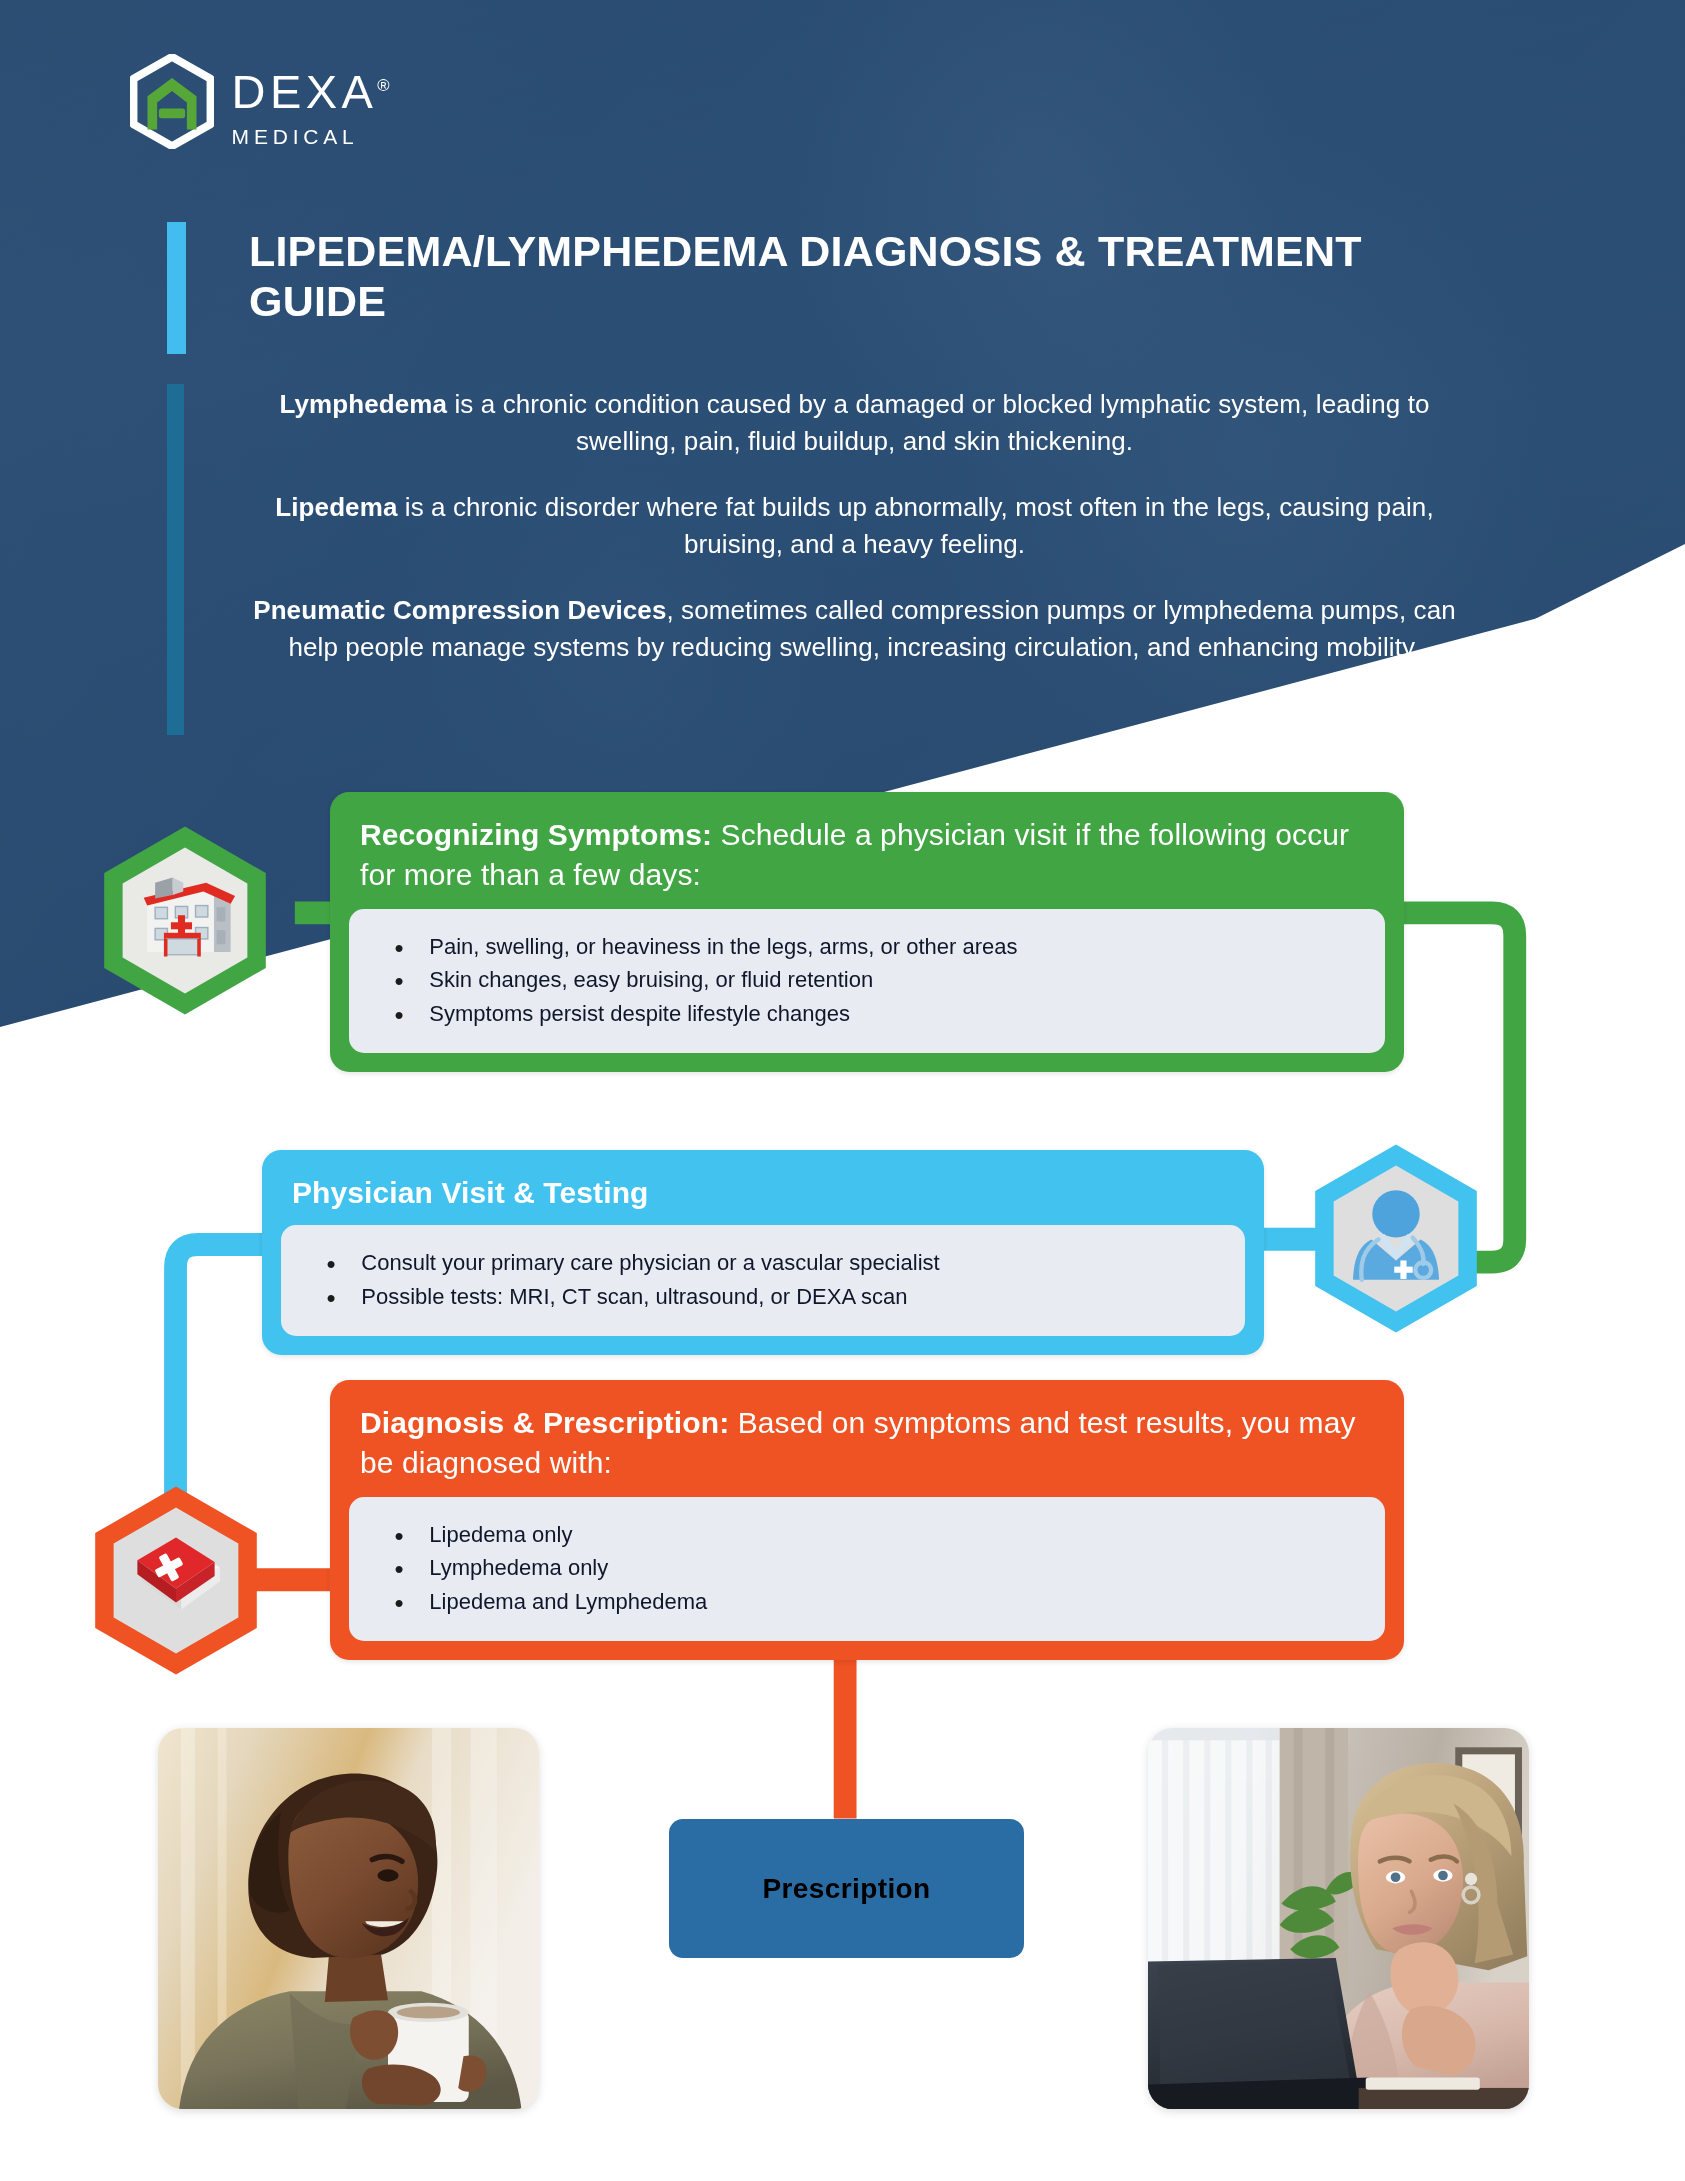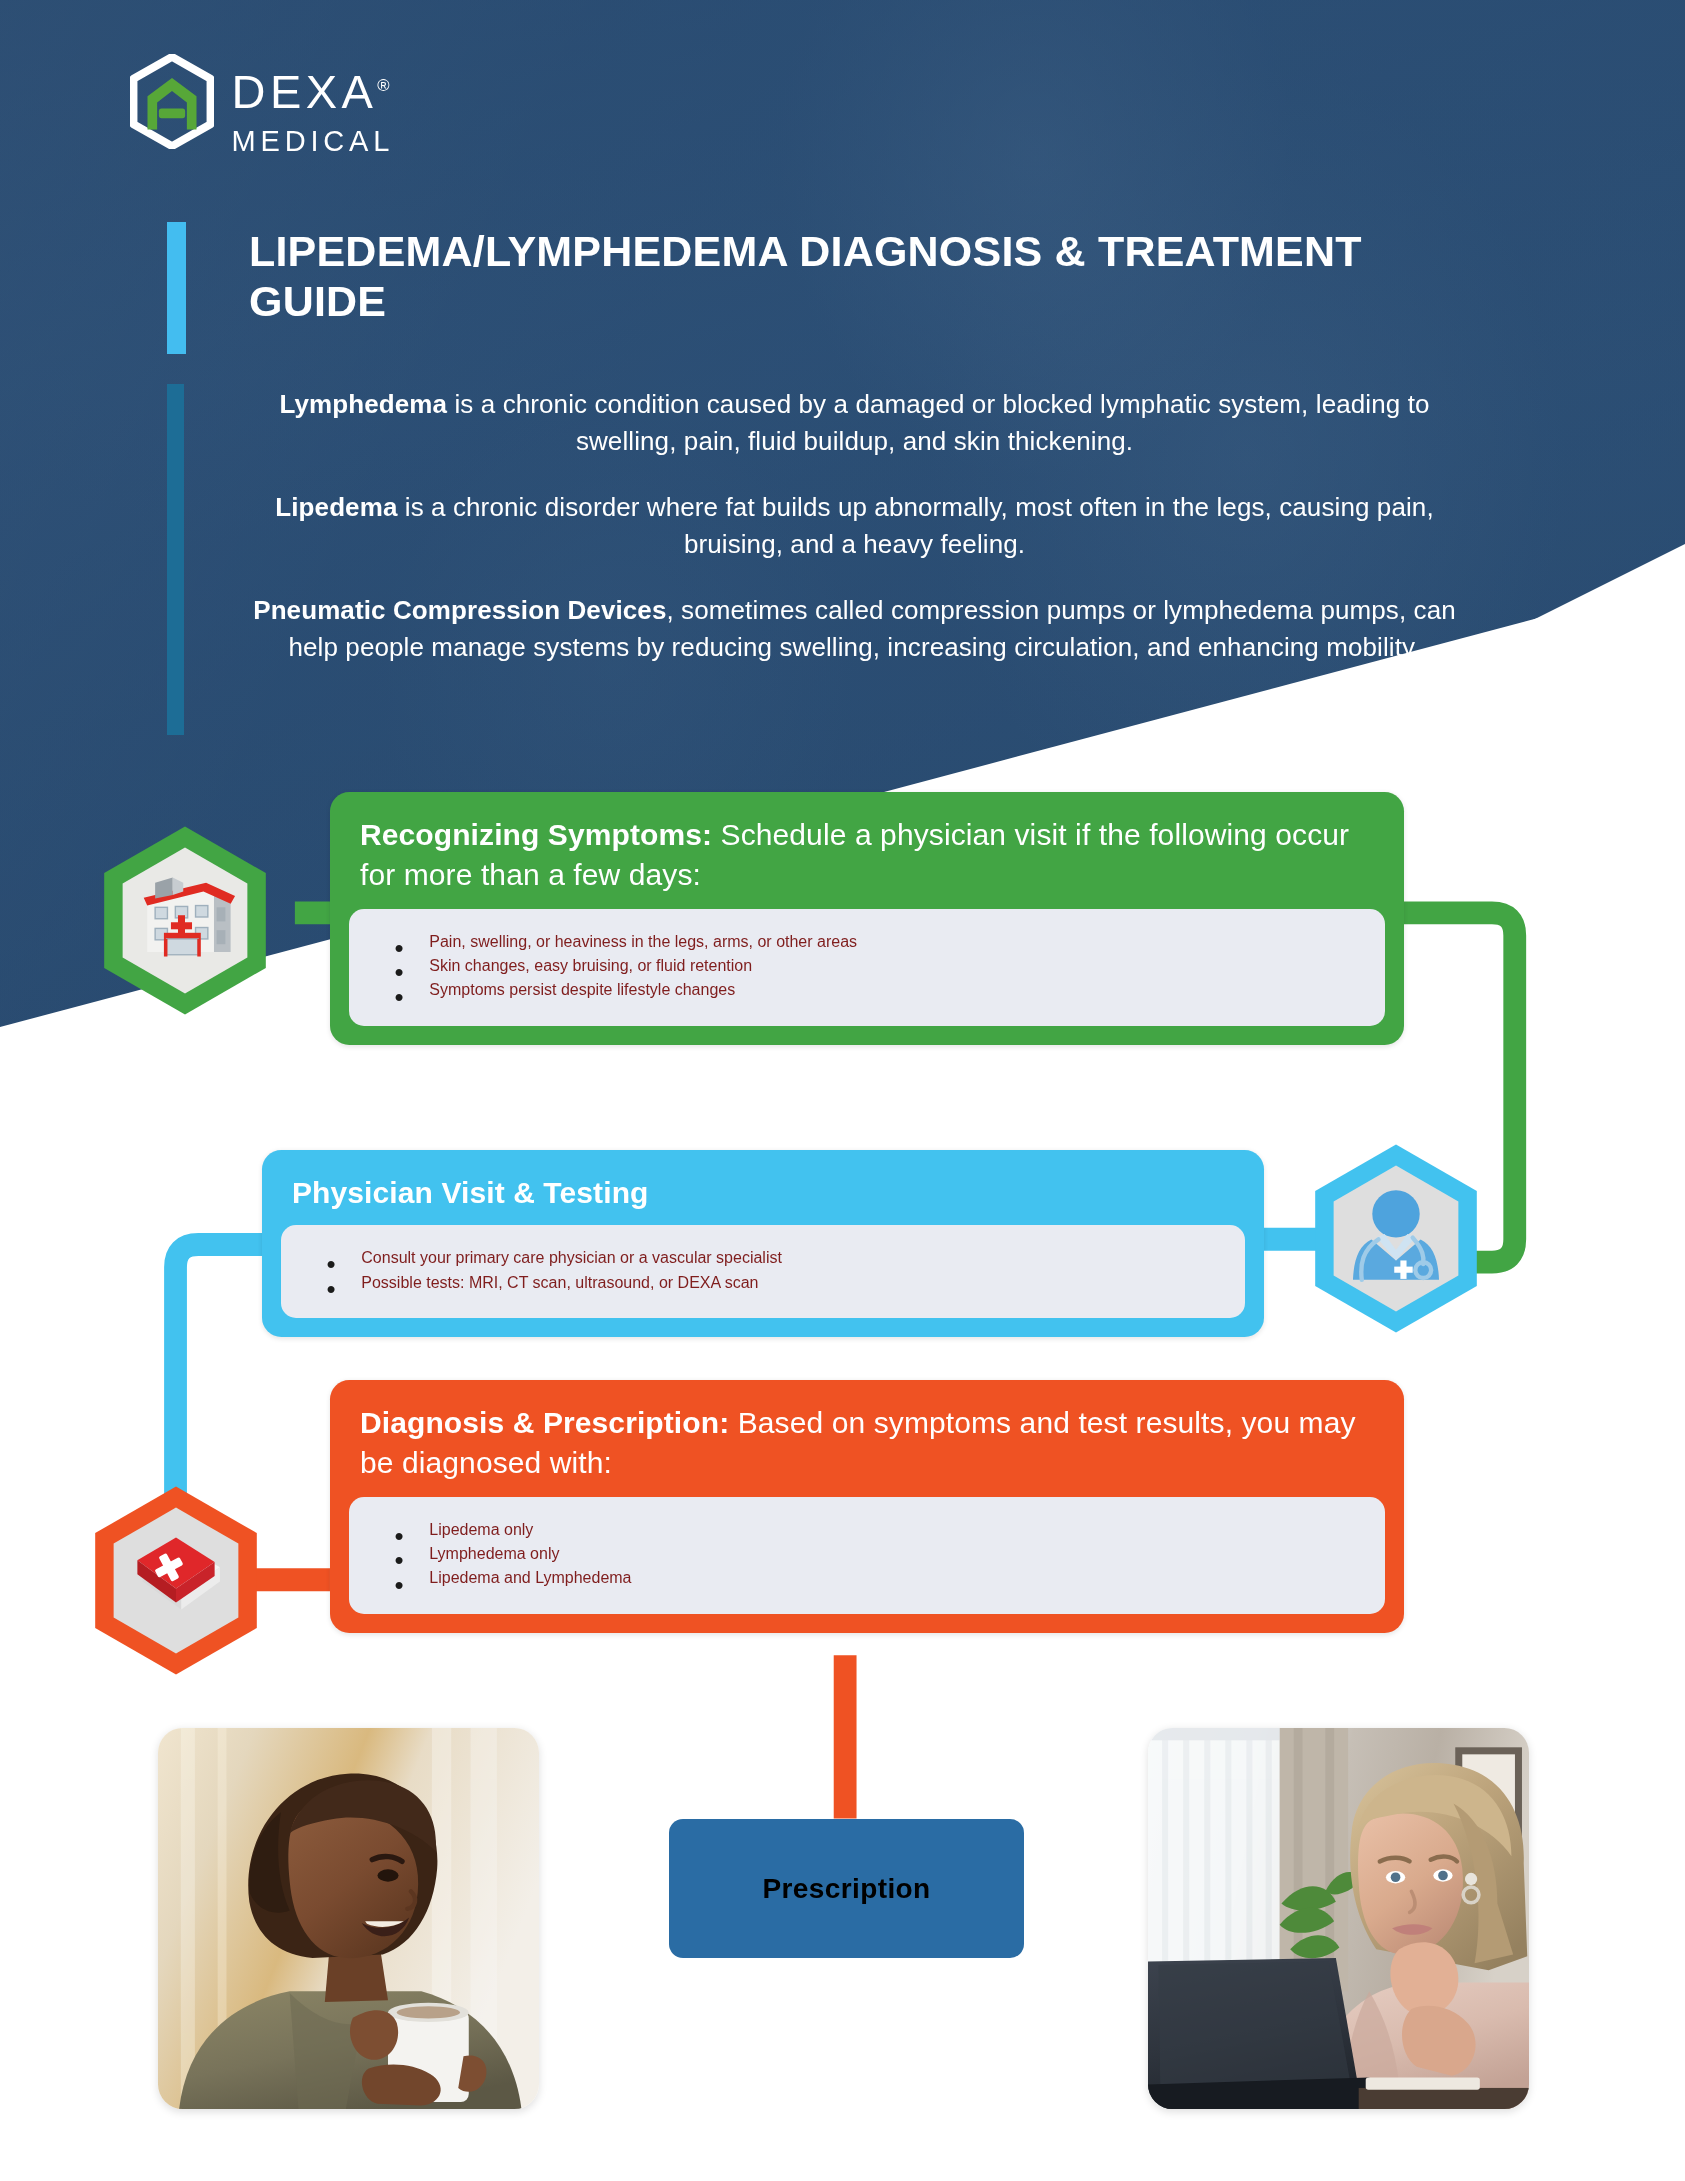--- a/index.html
+++ b/index.html
@@ -54,21 +54,21 @@
   }
   .logo-mark { width:84px; height:95px; flex:none; }
   .logo-words { padding-top:14px; }
   .logo-name {
     font-family:"Liberation Sans", sans-serif;
     font-size:47px; font-weight:400; letter-spacing:4.4px;
     color:#ffffff; line-height:1; position:relative; display:inline-block;
   }
   .logo-reg { font-size:16.7px; vertical-align:super; letter-spacing:0; }
   .logo-sub {
-    font-size:29px; font-weight:400; letter-spacing:4.8px;
+    font-size:21px; font-weight:400; letter-spacing:4.8px;
     color:#ffffff; margin-top:9.7px;
   }
 
   
   .bar-title {
     position:absolute; left:167px; top:222px; width:19.3px; height:132px;
     background:#43bdf0; z-index:30;
   }
   .bar-body {
     position:absolute; left:167px; top:384px; width:16.7px; height:351px;
@@ -98,22 +98,22 @@
     color:#ffffff; font-size:30px; line-height:1.33;
     padding:23px 30px 14px 30px; letter-spacing:0.1px;
   }
   .card-head b { font-weight:bold; }
   .card-body {
     background:#e9ebf2; border-radius:15px; margin:0 19.3px 19.3px 19.3px;
     padding:21px 26px 23px 26px;
   }
   .card-body ul { list-style:none; }
   .card-body li {
-    position:relative; padding-left:54px; font-size:16px;
-    line-height:1.52; color:#7f1d1d;
+    position:relative; padding-left:54px; font-size:22px;
+    line-height:1.52; color:#0f172a;
   }
   .card-body li::before {
     content:"•"; position:absolute; left:19.3px; top:-0.9px;
     font-size:26px; color:#1b1b1b; line-height:1.52;
   }
 
   #card-green  { left:330px; top:792px;  width:1074px; background:#42a544; }
   #card-blue   { left:262px; top:1150px; width:1002px; background:#42c2ef; }
   #card-orange { left:330px; top:1380px; width:1074px; background:#ef5223; }
 

